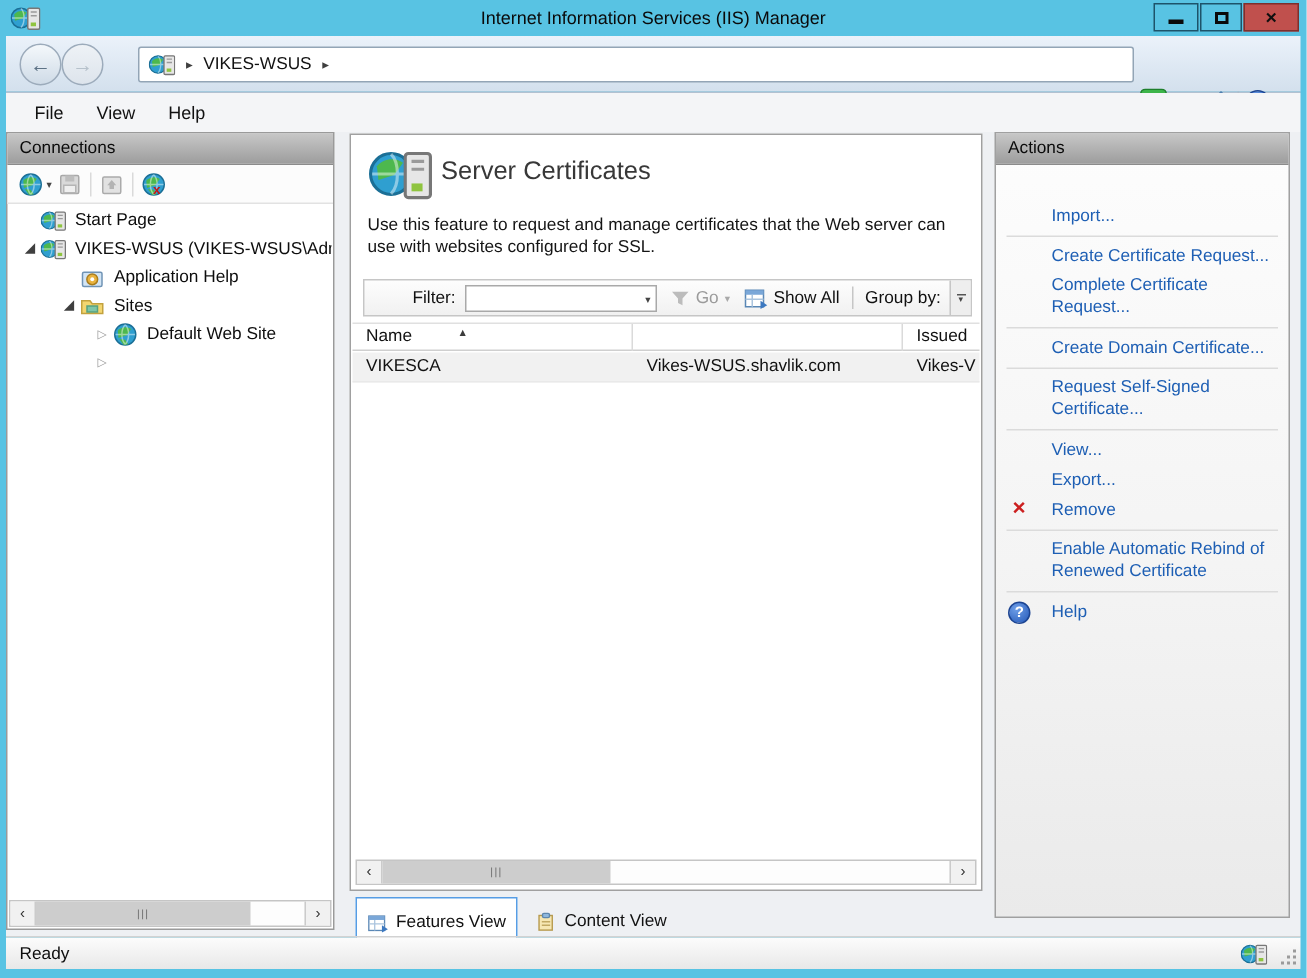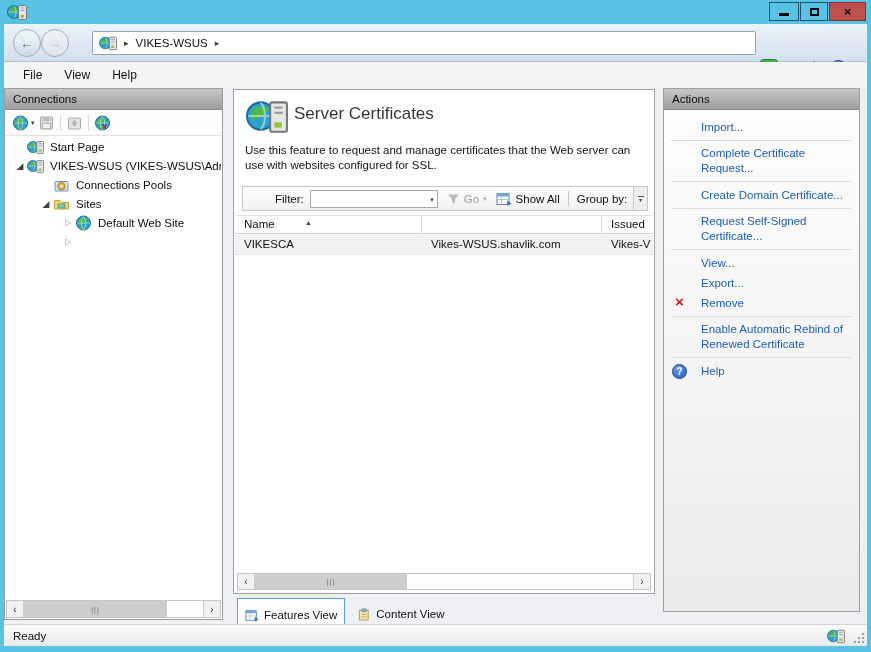--- a/index.html
+++ b/index.html
@@ -118,21 +118,21 @@
 
   
   .tabs { position:absolute; left:237px; top:598px; height:21px; display:flex; gap:5px; font-size:11.5px; color:#111; }
   .tab { display:flex; align-items:center; gap:5px; padding:16px 7px; height:21px; cursor:pointer; }
   .tab.active { background:#fff; border:1px solid #569de5; }
   .tab-icon { width:14px; height:13px; }
 
   
   .actions-panel { position:absolute; left:663px; top:88px; width:197px; height:524px;
     background:linear-gradient(180deg,#fdfdfd 0%,#f4f4f4 55%,#eaeaea 100%); border:1px solid #a0a0a0; }
-  .actions-list { padding-top:7px; font-size:11.5px; }
+  .actions-list { padding-top:24px; font-size:11.5px; }
   .act-item { position:relative; min-height:20px; display:flex; align-items:center; padding:2px 8px 2px 37px;
     color:#1e5fb4; cursor:pointer; line-height:15px; }
   .act-sep { height:1px; background:#dbdbdb; margin:3px 7px; }
   .act-icon-x { position:absolute; left:11px; top:1px; font-size:15px; font-weight:bold; color:#cc2020; }
   .act-icon-help { position:absolute; left:8px; top:3px; width:15px; height:15px; border-radius:50%;
     background:radial-gradient(circle at 35% 30%, #6f9fe8, #2458b8); border:1px solid #1c4492;
     color:#fff; font-size:10px; font-weight:bold; display:flex; align-items:center; justify-content:center; }
 
   
   .statusbar { position:absolute; left:4px; top:624px; width:863px; height:22px;
@@ -213,20 +213,21 @@
       <rect x="4" y="9" width="10" height="7" fill="#dfeaf4" stroke="#4f7faf"></rect>
       <rect x="7.8" y="11.5" width="3" height="4.5" fill="#4f7faf"></rect>
     </symbol>
   </defs>
 </svg>
 
 <div class="titlebar">
   <svg class="app-icon">
       <use href="#sym-globe-server"></use>
     </svg>
+  <div class="title">Internet Information Services (IIS) Manager</div>
   <div class="win-btn btn-min">
       <span class="glyph-min"></span>
     </div>
   <div class="win-btn btn-max">
       <span class="glyph-max"></span>
     </div>
   <div class="win-btn btn-close">
       <span class="glyph-close">×</span>
     </div>
 </div>
@@ -300,21 +301,21 @@
       <svg class="ticon">
           <use href="#sym-globe-server"></use>
         </svg>
       <span>VIKES-WSUS (VIKES-WSUS\Adm</span>
     </div>
     <div class="tree-item lvl2">
       <span class="exp"></span>
       <svg class="ticon">
           <use href="#sym-apppool"></use>
         </svg>
-      <span>Connections Pools</span>
+      <span>Application Help</span>
     </div>
     <div class="tree-item lvl2">
       <span class="exp open">◢</span>
       <svg class="ticon">
           <use href="#sym-folder"></use>
         </svg>
       <span>Sites</span>
     </div>
     <div class="tree-item lvl3">
       <span class="exp closed">▷</span>
@@ -399,20 +400,21 @@
       </svg>
     <span>Content View</span>
   </div>
 </div>
 
 <div class="actions-panel">
   <div class="panel-header">Actions</div>
   <div class="actions-list">
     <div class="act-item">Import...</div>
     <div class="act-sep"></div>
+    <div class="act-item">Create Certificate Request...</div>
     <div class="act-item">Complete Certificate Request...</div>
     <div class="act-sep"></div>
     <div class="act-item">Create Domain Certificate...</div>
     <div class="act-sep"></div>
     <div class="act-item">Request Self-Signed Certificate...</div>
     <div class="act-sep"></div>
     <div class="act-item">View...</div>
     <div class="act-item">Export...</div>
     <div class="act-item">
       <span class="act-icon-x">×</span>

